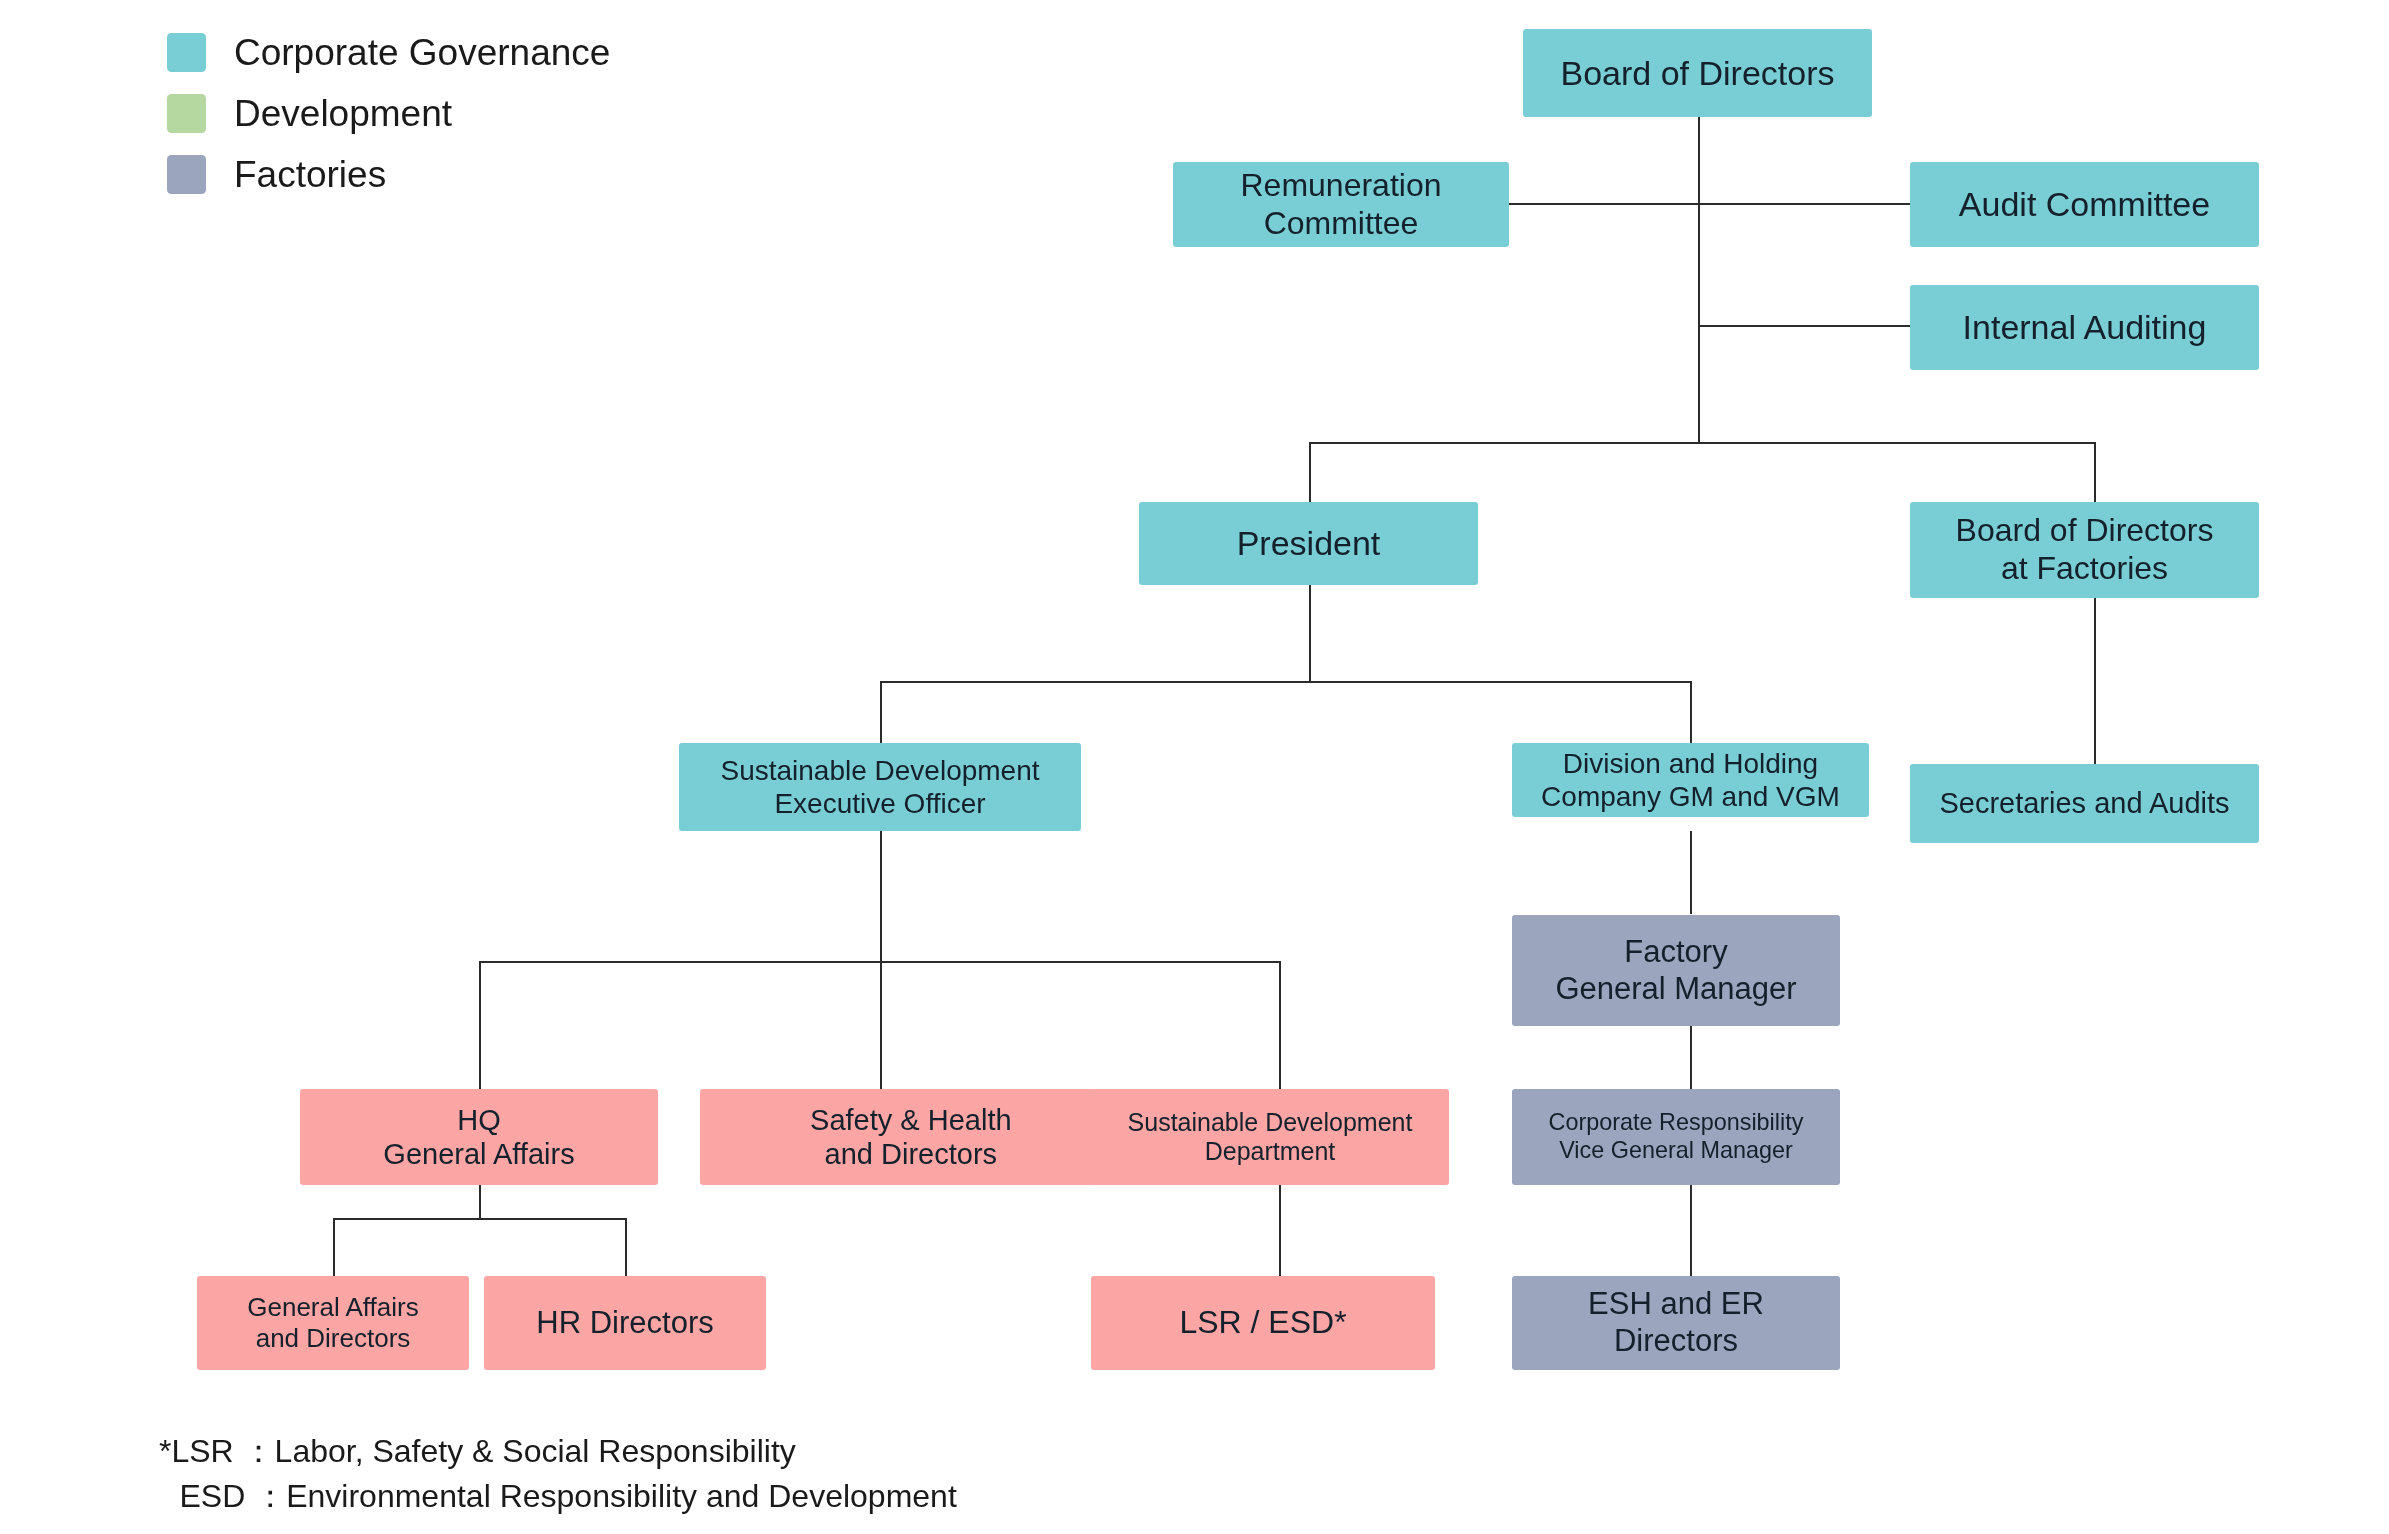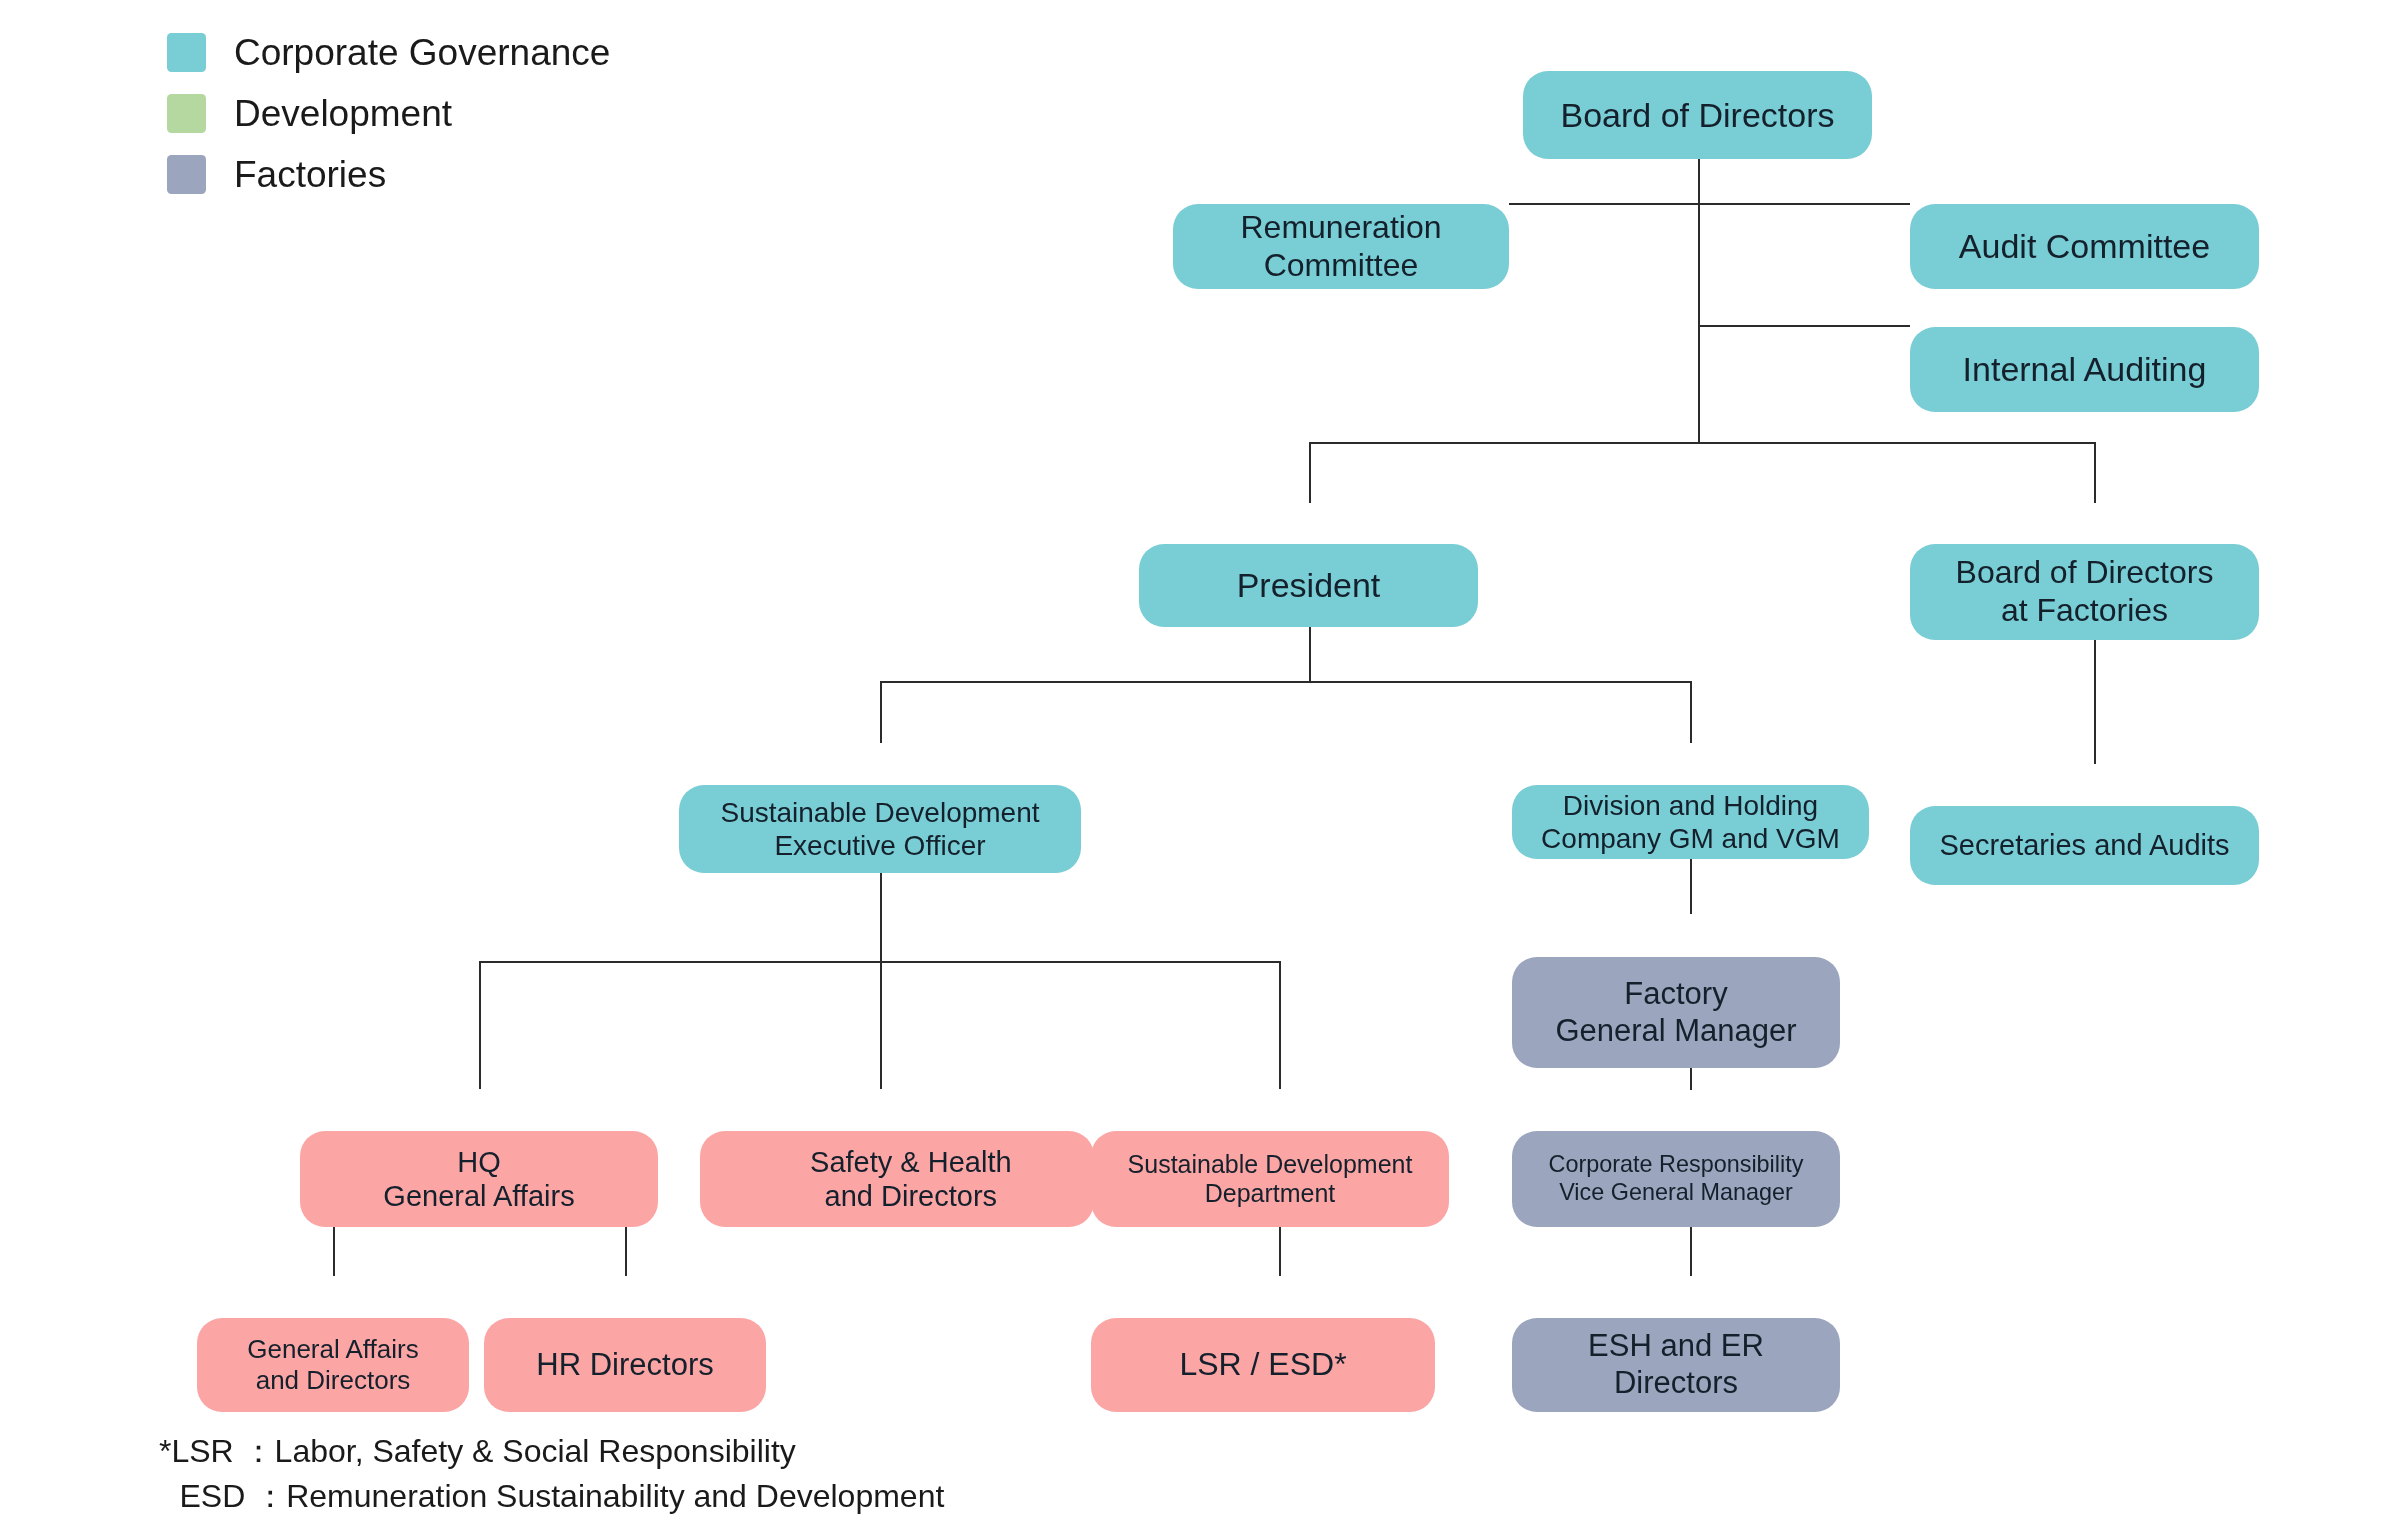--- a/index.html
+++ b/index.html
@@ -41,30 +41,29 @@
     font-size: 37px;
     line-height: 1;
     color: #1a1a1a;
     white-space: nowrap;
   }
 
   
   .node {
     position: absolute;
     box-sizing: border-box;
-    border-radius: 25px;
+    border-radius: 3px;
     display: flex;
     align-items: center;
     justify-content: center;
     text-align: center;
     color: #14202b;
     line-height: 1.18;
     padding: 2.9px 7.3px;
     white-space: pre-line;
-    margin-top: 42px;
   }
   .gov  { background: #79cdd4; }
   .hq   { background: #fca5a5; }
   .fac  { background: #9ba5bd; }
 
   
   .line {
     position: absolute;
     background: #2b2b2b;
   }
@@ -216,17 +215,17 @@
     <span>LSR / ESD*</span>
   </div>
 
   <div class="node fac" style="left:1512px; top:1276px; width:328px; height:94px; font-size:31px;">
     <span>ESH and ER
 Directors</span>
   </div>
 
   <div class="footnotes">
     <div>*LSR ：Labor, Safety &amp; Social Responsibility</div>
-    <div class="footnote-2">ESD ：Remuneration Sustainability and Development</div>
+    <div class="footnote-2">ESD ：Environmental Responsibility and Development</div>
   </div>
 
 </div>
 
 
 </body></html>

